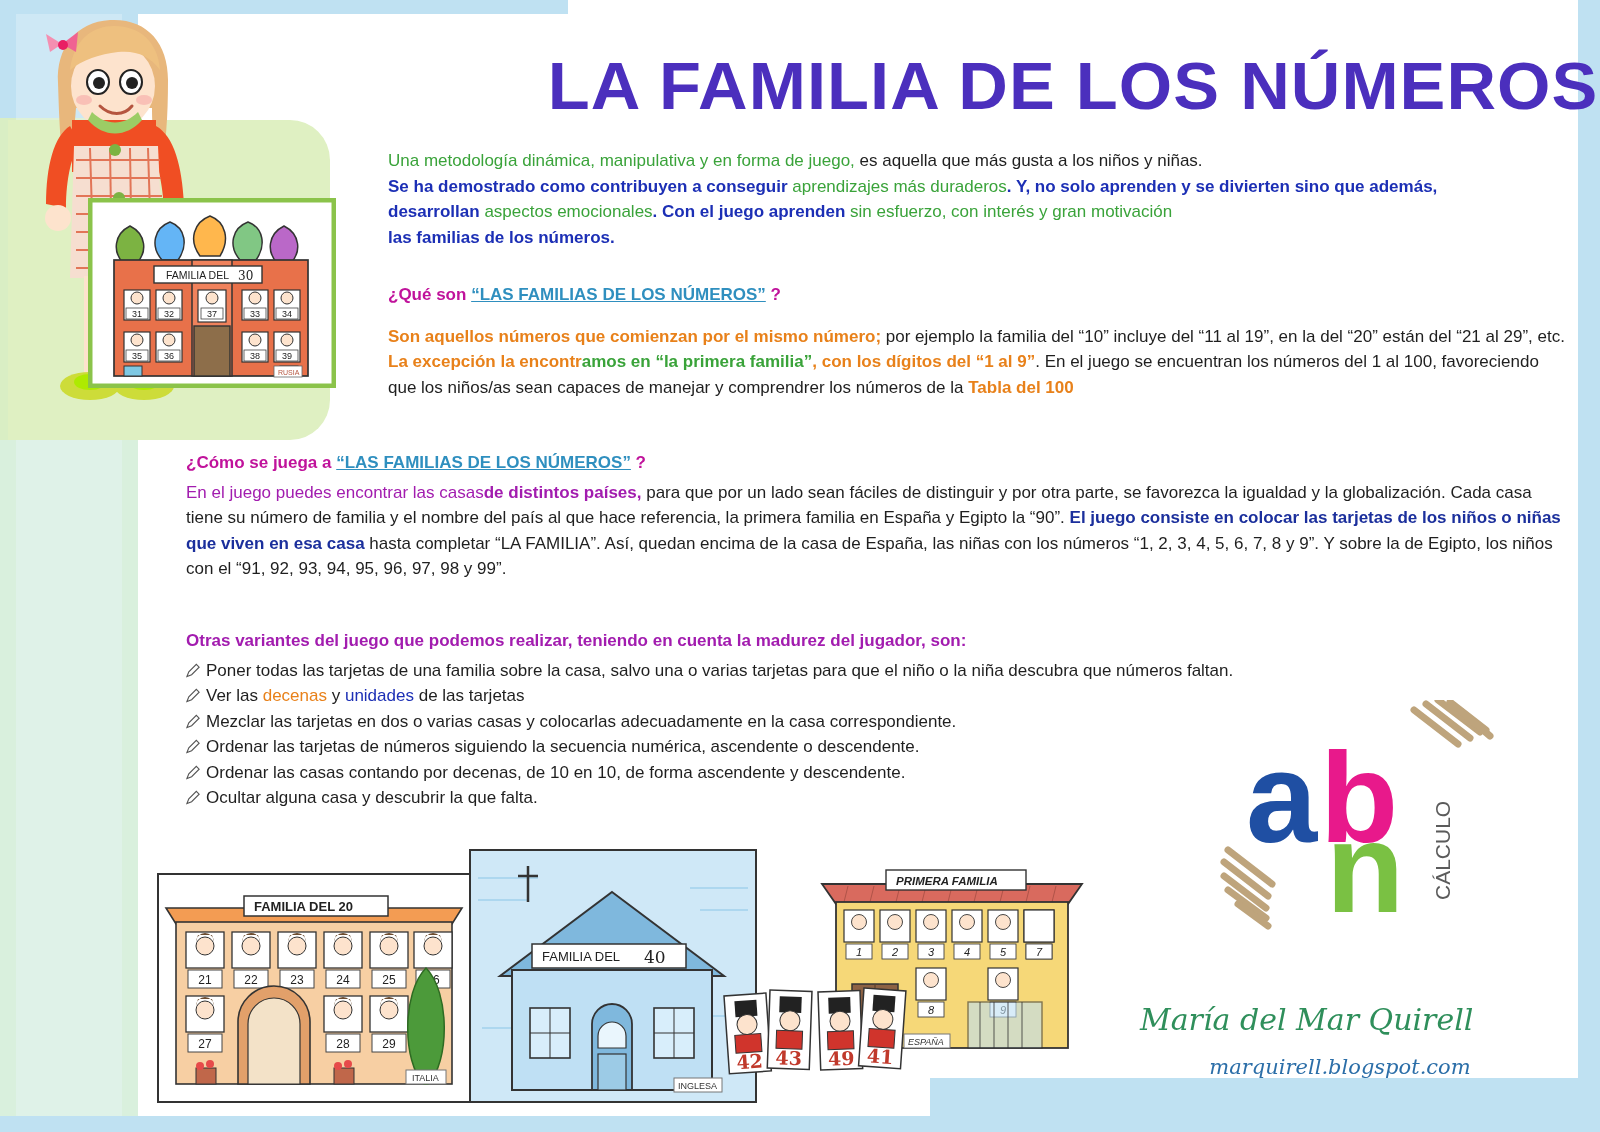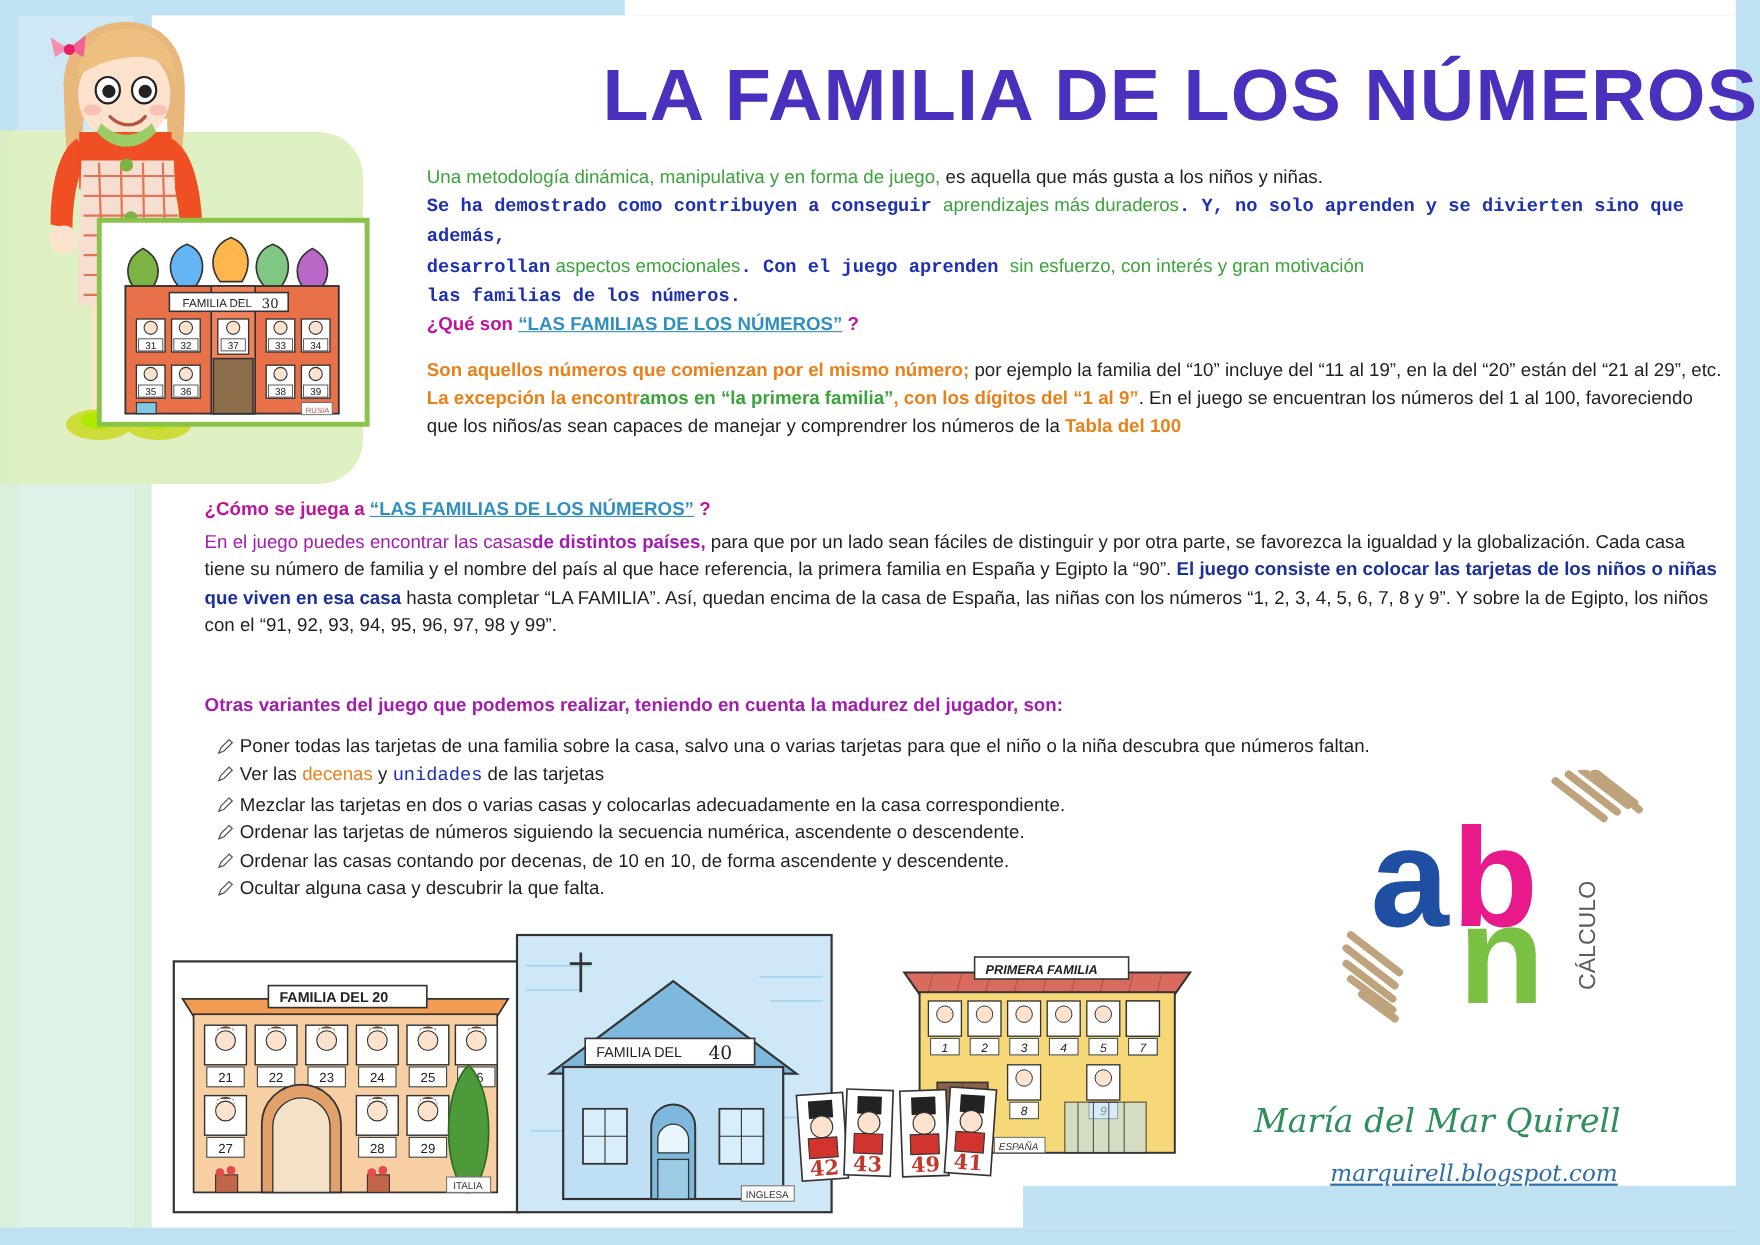--- a/index.html
+++ b/index.html
@@ -105,33 +105,33 @@
 
   
   .txt {
     position: absolute;
     font-size: 17px;
     line-height: 25.5px;
     color: #1f1f1f;
   }
   .b { font-weight: bold; }
   .green { color: #3aa33a; }
-  .blue { color: #1c2fb5; font-family: Liberation Mono, monospace; }
+  .blue { color: #1c2fb5; }
   .purple { color: #a21caf; }
   .magenta { color: #c0129b; }
   .orange { color: #e8811a; text-align: right; }
   .dkblue { color: #1b2f9c; }
   .teal { color: #2f8fbf; }
   .black { color: #1f1f1f; }
 
   #intro { left: 388px; top: 148px; width: 1175px; }
   #q1 { left: 388px; top: 282px; width: 1180px; }
   #q2 { left: 186px; top: 450px; width: 1385px; }
   #q3 { left: 186px; top: 628px; width: 1385px; }
-  .bullet-list { margin: 12px; padding: 0; list-style: none; }
+  .bullet-list { margin: 0; padding: 0; list-style: none; }
   .bullet-list li {
     position: relative;
     padding-left: 20px;
     margin: 0;
   }
   .pen-icon {
     position: absolute;
     left: 0; top: 4px;
     width: 15px; height: 16px;
   }
@@ -154,21 +154,20 @@
   }
   .blogurl {
     position: absolute;
     left: 1140px; top: 1055px;
     width: 400px;
     text-align: center;
     font-family: "DejaVu Serif", serif;
     font-style: italic;
     font-size: 21px;
     color: #2b6ea8;
-    text-decoration: underline;
   }
 
   
   .ill { position: absolute; }
   #house20 { left: 156px; top: 872px; width: 318px; height: 232px; }
   #house40 { left: 468px; top: 848px; width: 290px; height: 256px; }
   #house1 { left: 818px; top: 842px; width: 268px; height: 212px; font-style: italic; }
   #cards { left: 722px; top: 986px; width: 190px; height: 90px; }
 </style>
 </head>

